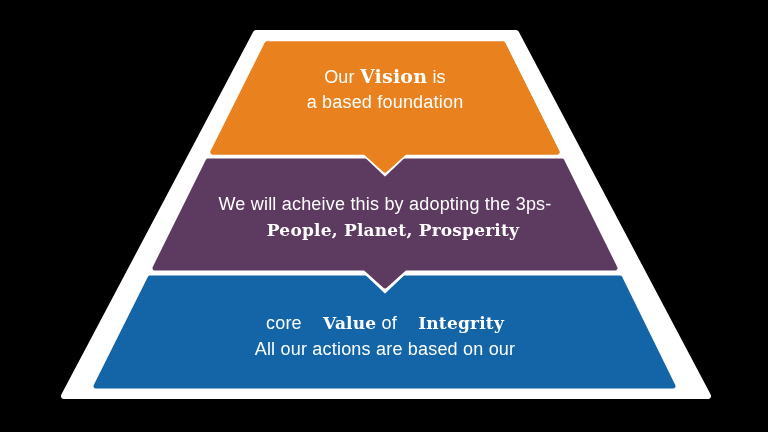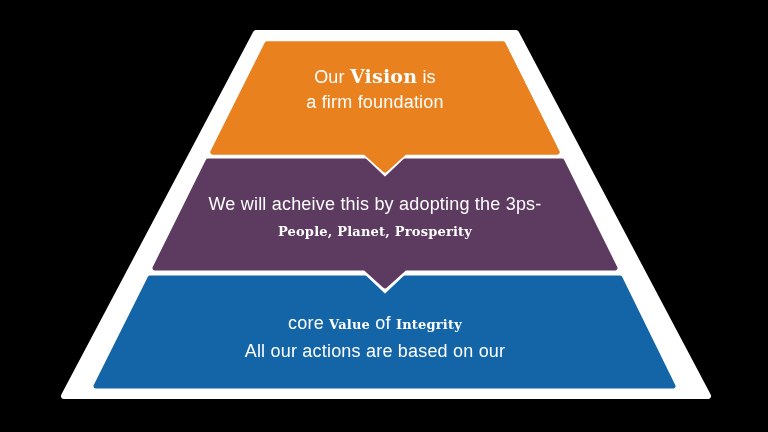--- a/index.html
+++ b/index.html
@@ -15,40 +15,41 @@
     overflow: hidden;
     font-family: "Liberation Sans", sans-serif;
   }
   #pyramid-svg {
     position: absolute;
     top: 0;
     left: 0;
   }
   .level-text {
     position: absolute;
-    left: 125px;
+    left: 135px;
     width: 500px;
     text-align: center;
     color: #ffffff;
     font-size: 18px;
     line-height: 25px;
     letter-spacing: 0.2px;
   }
   #text-vision { top: 64px; }
   #text-approach { top: 191px; line-height: 26px; }
   #text-values { top: 310px; line-height: 26px; }
   .kw {
     font-family: "DejaVu Serif", serif;
     font-weight: bold;
     font-size: 19px;
   }
   .kw-big {
     font-family: "DejaVu Serif", serif;
     font-weight: bold;
-    font-size: 13px;
+    font-size: 17px;
+    margin-left: 16px;
   }
 </style>
 </head>
 <body>
 
 <div id="canvas">
 
   <svg id="pyramid-svg" width="768" height="432" viewBox="0 0 768 432">
 
     <polygon points="256,33 516,33 708,396 64,396" fill="#ffffff" stroke="#ffffff" stroke-width="6" stroke-linejoin="round"></polygon>
@@ -58,21 +59,21 @@
 
     <polygon points="208,161 365,161 385,180 405,161 562,161 615,268 405,268 385,286 365,268 155,268" fill="#5D3A60"></polygon>
     <polygon points="208,161 365,161 385,180 405,161 562,161 615,268 405,268 385,286 365,268 155,268" fill="none" stroke-width="5" stroke-linejoin="round" stroke="#5D3A60"></polygon>
 
     <polygon points="150,278 365,278 385,297 405,278 620,278 673,386 96,386" fill="#1365A7"></polygon>
     <polygon points="150,278 365,278 385,297 405,278 620,278 673,386 96,386" fill="none" stroke-width="5" stroke-linejoin="round" stroke="#1365A7"></polygon>
   </svg>
 
   <div class="level-text" id="text-vision">
     <div><span>Our </span><span class="kw">Vision</span><span> is</span></div>
-    <div>a firm foundation</div>
+    <div>a based foundation</div>
   </div>
 
   <div class="level-text" id="text-approach">
     <div>We will acheive this by adopting the 3ps-</div>
     <div><span class="kw-big">People, Planet, Prosperity</span></div>
   </div>
 
   <div class="level-text" id="text-values">
     <div><span>core </span><span class="kw-big">Value</span><span> of </span><span class="kw-big">Integrity</span></div>
     <div>All our actions are based on our</div>

